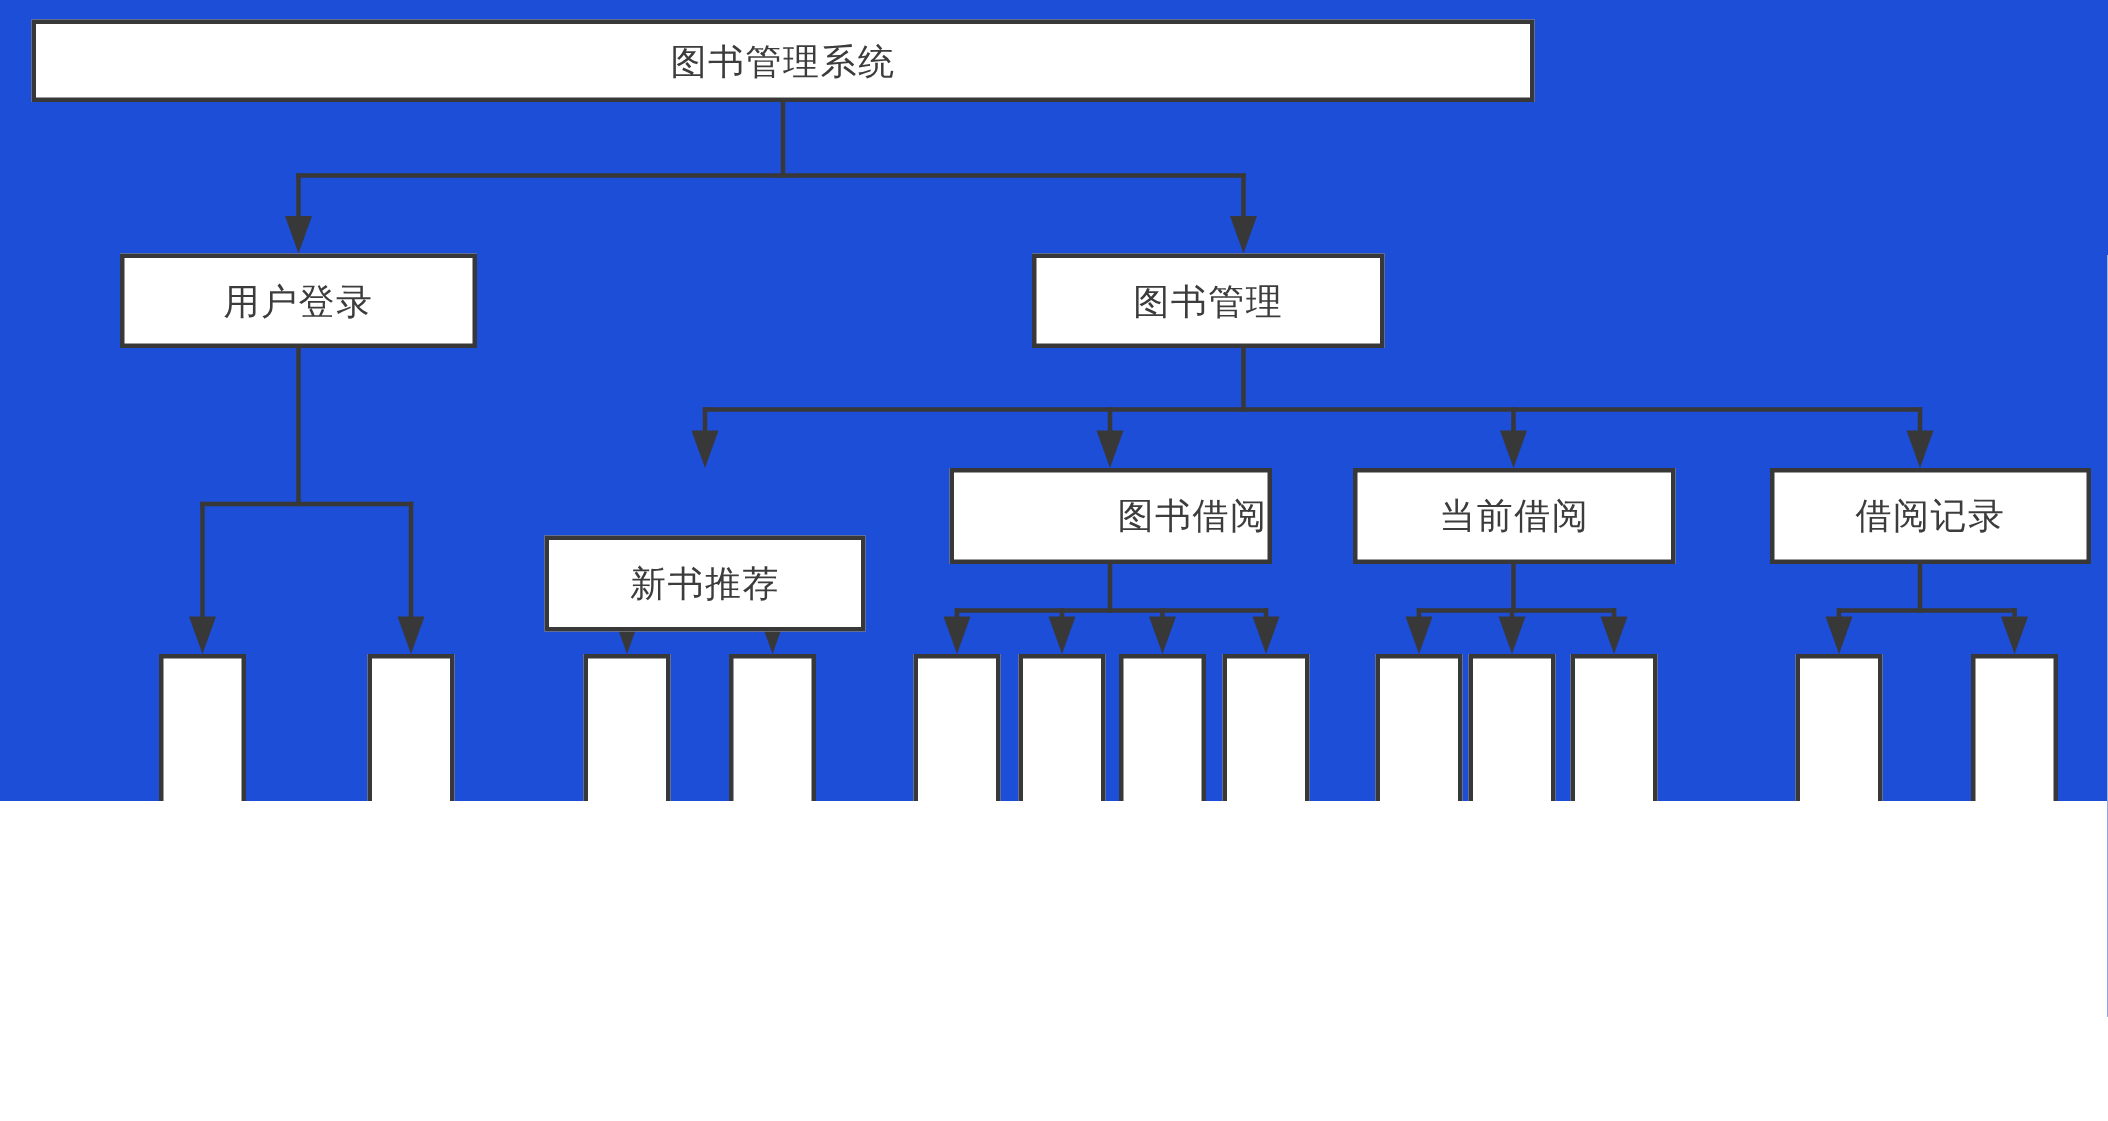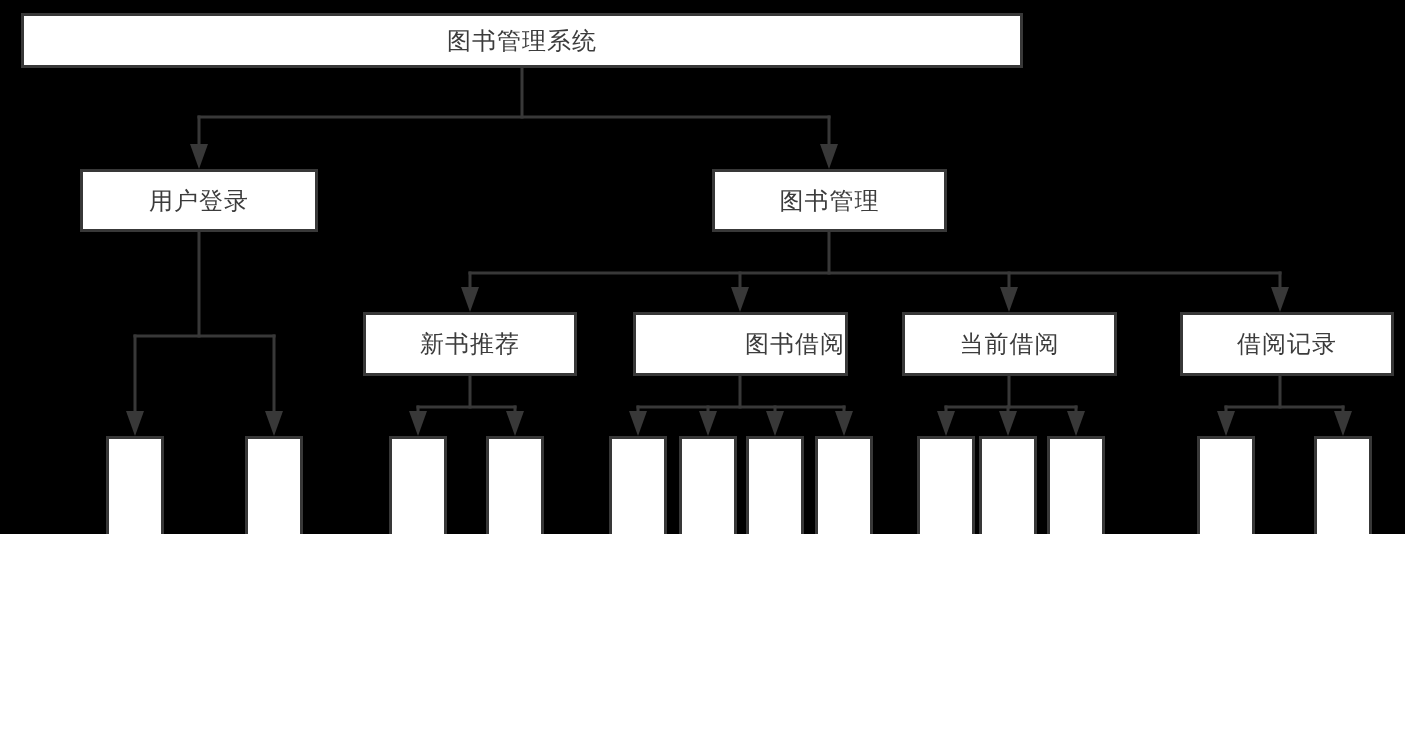--- a/index.html
+++ b/index.html
@@ -1,20 +1,20 @@
 <!DOCTYPE html>
 <html><head>
 <meta charset="utf-8">
 <style>
   html, body { margin: 0; padding: 0; background: #ffffff; }
   .canvas {
     position: relative;
     width: 1405px;
     height: 534px;
-    background: #000000;
+    background: #1d4ed8;
     font-family: "Liberation Sans", "DejaVu Sans", sans-serif;
     overflow: hidden;
   }
   .connector-layer {
     position: absolute;
     left: 0; top: 0;
     width: 1405px; height: 747px;
     z-index: 0;
   }
   .node {
@@ -25,23 +25,23 @@
     display: flex;
     align-items: center;
     justify-content: center;
     color: #3c3c3c;
     z-index: 1;
   }
   .node-h { font-size: 24px; letter-spacing: 1px; }
   .root   { left: 21px;  top: 13px;  width: 1002px; height: 55px; }
   .branch { top: 169px; height: 63px; }
   .branch-0 { left: 80px;  width: 238px; }
-  .branch-1 { left: 712px; width: 235px; text-align: center; }
+  .branch-1 { left: 688px; width: 235px; text-align: center; }
   .module { top: 312px; height: 64px; }
-  .module-0 { left: 363px;  width: 214px; }
+  .module-0 { left: 363px;  width: 214px; margin-top: 45px; }
   .module-1 { left: 633px;  width: 215px; justify-content: flex-end; }
   .module-2 { left: 902px;  width: 215px; }
   .module-3 { left: 1180px; width: 214px; }
   .leaf { top: 436px; height: 299px; width: 58px; }
   .leaf span.vtext {
     writing-mode: vertical-rl;
     text-orientation: mixed;
     font-size: 23px;
     letter-spacing: 6px;
     white-space: nowrap;

